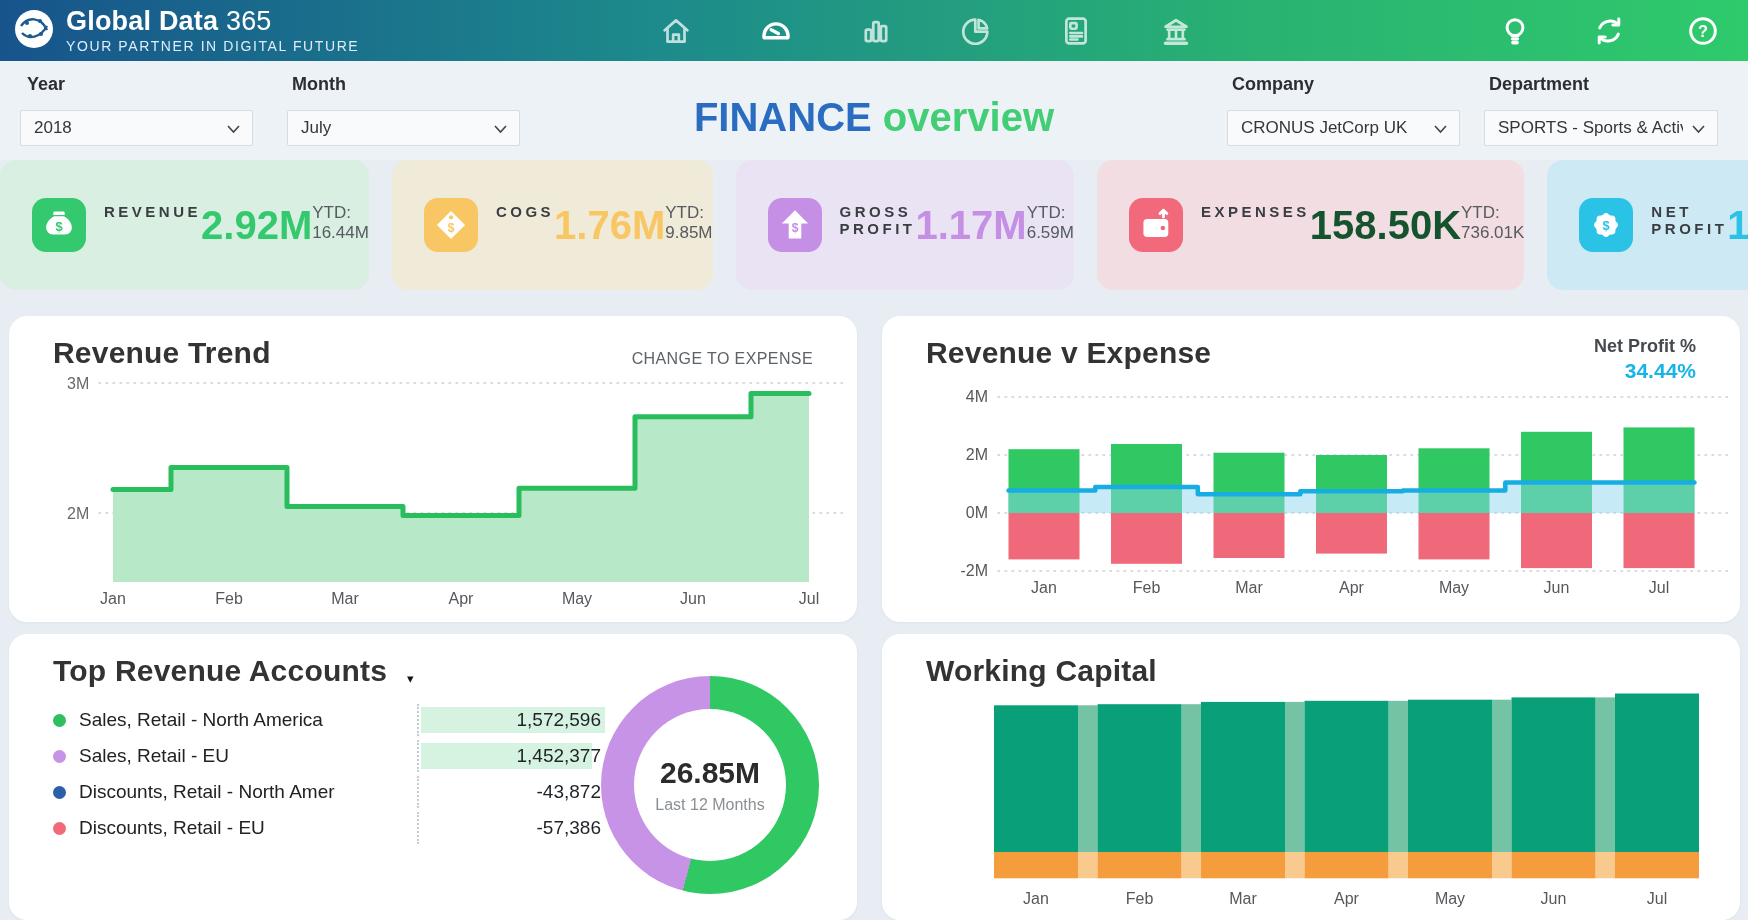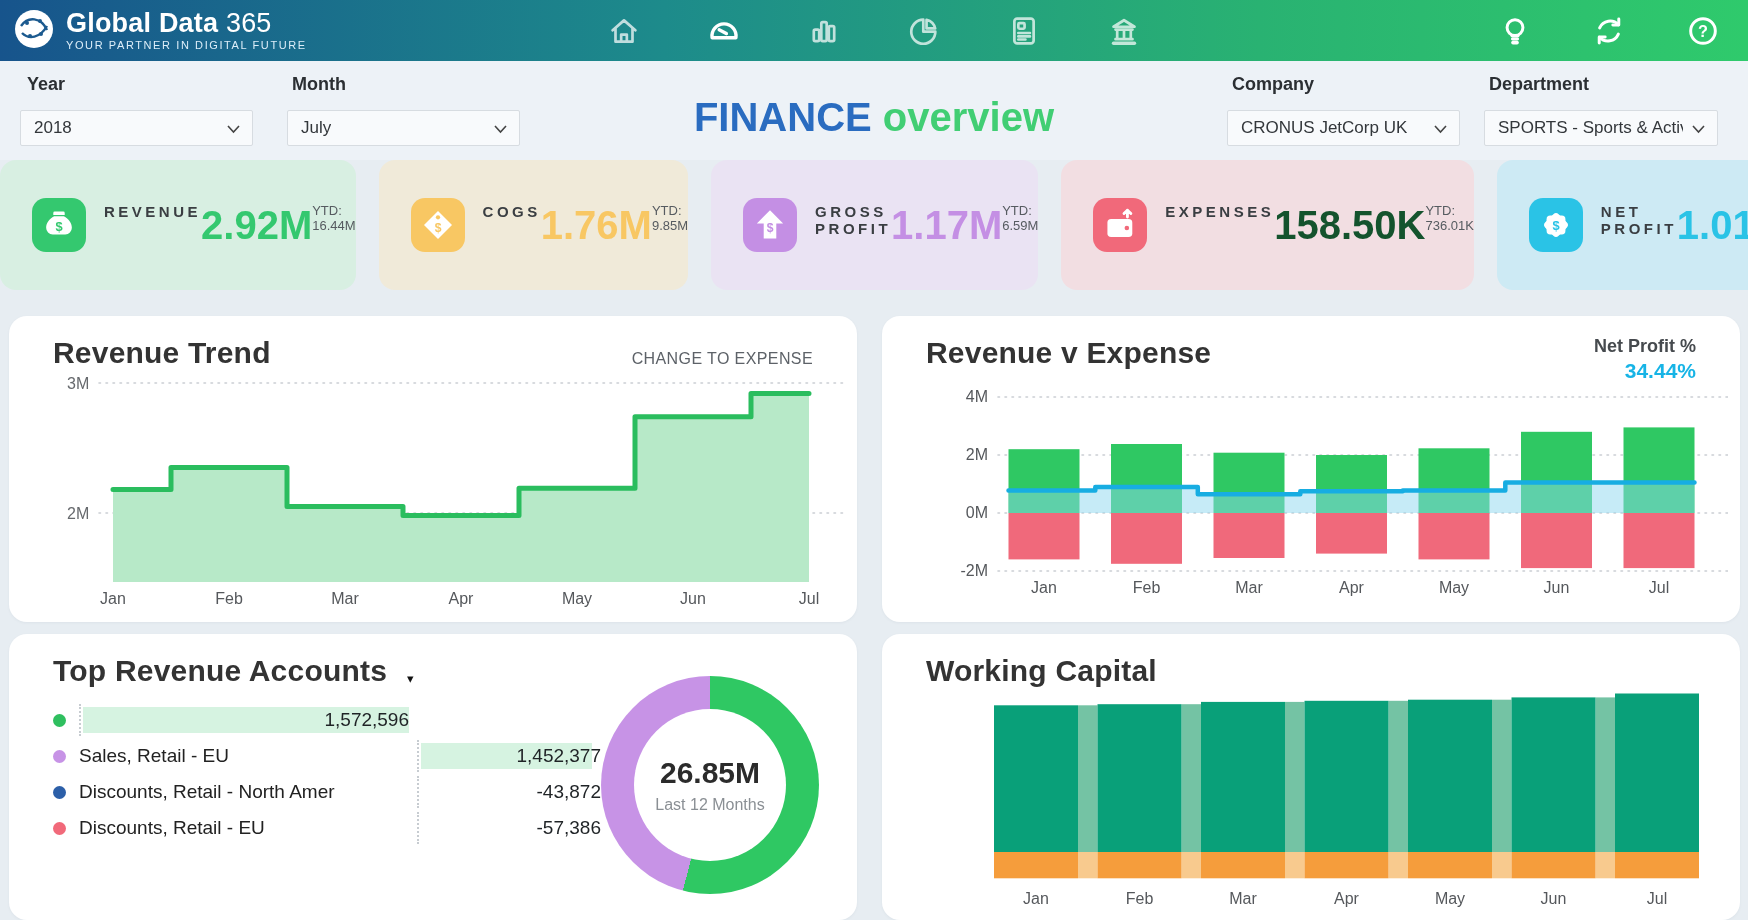--- a/index.html
+++ b/index.html
@@ -7,21 +7,21 @@
   .page{position:relative;width:1748px;height:920px;overflow:hidden;background:#e7edf2;}
 
   
   .topbar{position:absolute;left:0;top:0;width:1748px;height:61px;
     background:linear-gradient(90deg,#17548c 0%,#1d8b8b 38%,#29b272 72%,#2fca6c 100%);
     display:flex;align-items:center;}
   .logo{display:flex;align-items:center;gap:12px;padding-left:14px;}
   .logo-text{display:flex;flex-direction:column;line-height:1.05;}
   .logo-title{color:#fff;font-size:27px;font-weight:bold;letter-spacing:.2px;}
   .logo-title .suffix{font-weight:400;}
-  .logo-sub{color:#ddeef9;font-size:11px;letter-spacing:1.6px;margin-top:3px;}
+  .logo-sub{color:#ddeef9;font-size:14px;letter-spacing:1.6px;margin-top:3px;}
   .nav-ics{display:flex;gap:66px;margin-left:300px;}
   .nav-ic{width:34px;height:34px;opacity:.72;cursor:pointer;}
   .nav-ic.active{opacity:1;}
   .nav-ic svg{width:34px;height:34px;}
   .act-ics{display:flex;gap:60px;margin-left:auto;padding-right:28px;}
   .act-ic{width:34px;height:34px;cursor:pointer;}
   .act-ic svg{width:34px;height:34px;}
 
   
   .filterrow{position:absolute;left:0;top:61px;width:1748px;height:99px;background:#edf2f7;}
@@ -36,21 +36,21 @@
 
   
   .kpirow{position:absolute;left:0;top:160px;width:1748px;display:flex;gap:23px;}
   .kpi{flex:1;height:130px;border-radius:16px;display:flex;align-items:center;}
   .kpi-ic{width:54px;height:54px;border-radius:14px;margin-left:32px;flex:none;
           display:flex;align-items:center;justify-content:center;}
   .kpi-ic svg{width:40px;height:40px;}
   .kpi-tx{margin-left:18px;display:flex;flex-direction:row;}
   .kpi-label{font-size:15px;font-weight:bold;color:#3a3e42;letter-spacing:3.5px;}
   .kpi-value{font-size:40px;font-weight:bold;line-height:1.12;}
-  .kpi-ytd{font-size:13px;color:#565b60;}
+  .kpi-ytd{font-size:17px;color:#565b60;}
 
   
   .panel{position:absolute;background:#fff;border-radius:18px;box-shadow:0 1px 3px rgba(40,60,80,.05);
          box-sizing:border-box;padding:20px 44px;}
   #panel-trend{left:9px;top:316px;width:848px;height:306px;}
   #panel-rve{left:882px;top:316px;width:858px;height:306px;}
   #panel-accounts{left:9px;top:634px;width:848px;height:286px;}
   #panel-wc{left:882px;top:634px;width:858px;height:286px;}
   .panel-title{font-size:30px;font-weight:bold;color:#333;letter-spacing:.2px;}
   .phead{display:flex;justify-content:space-between;align-items:flex-start;}
@@ -323,20 +323,21 @@
   </div>
 
   <div class="panel" id="panel-accounts">
     <div class="acct-head">
       <div class="panel-title">Top Revenue Accounts</div>
       <div class="caret">▾</div>
     </div>
     <div class="acct-rows" id="acct-rows">
         <div class="acct-row">
           <span class="dot" style="background:#2fbf5f"></span>
+          <span class="acct-label">Sales, Retail - North America</span>
           <span class="acct-val">
             <span class="acct-bar" style="width:97%"></span>
             <span class="acct-num">1,572,596</span>
           </span>
         </div>
         <div class="acct-row">
           <span class="dot" style="background:#c793e6"></span>
           <span class="acct-label">Sales, Retail - EU</span>
           <span class="acct-val">
             <span class="acct-bar" style="width:90%"></span>

